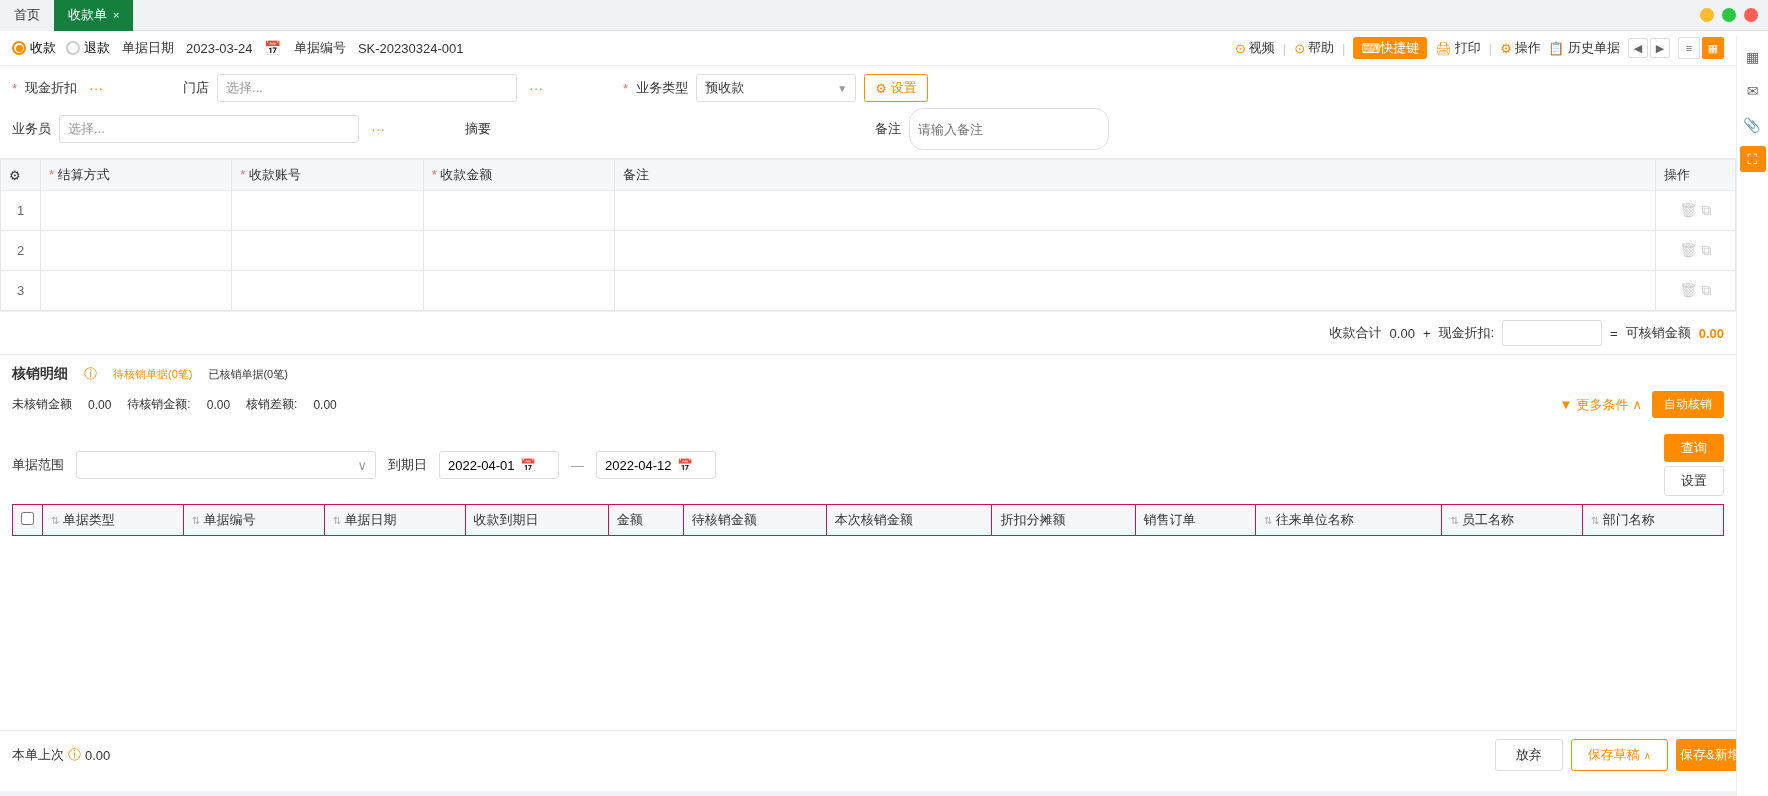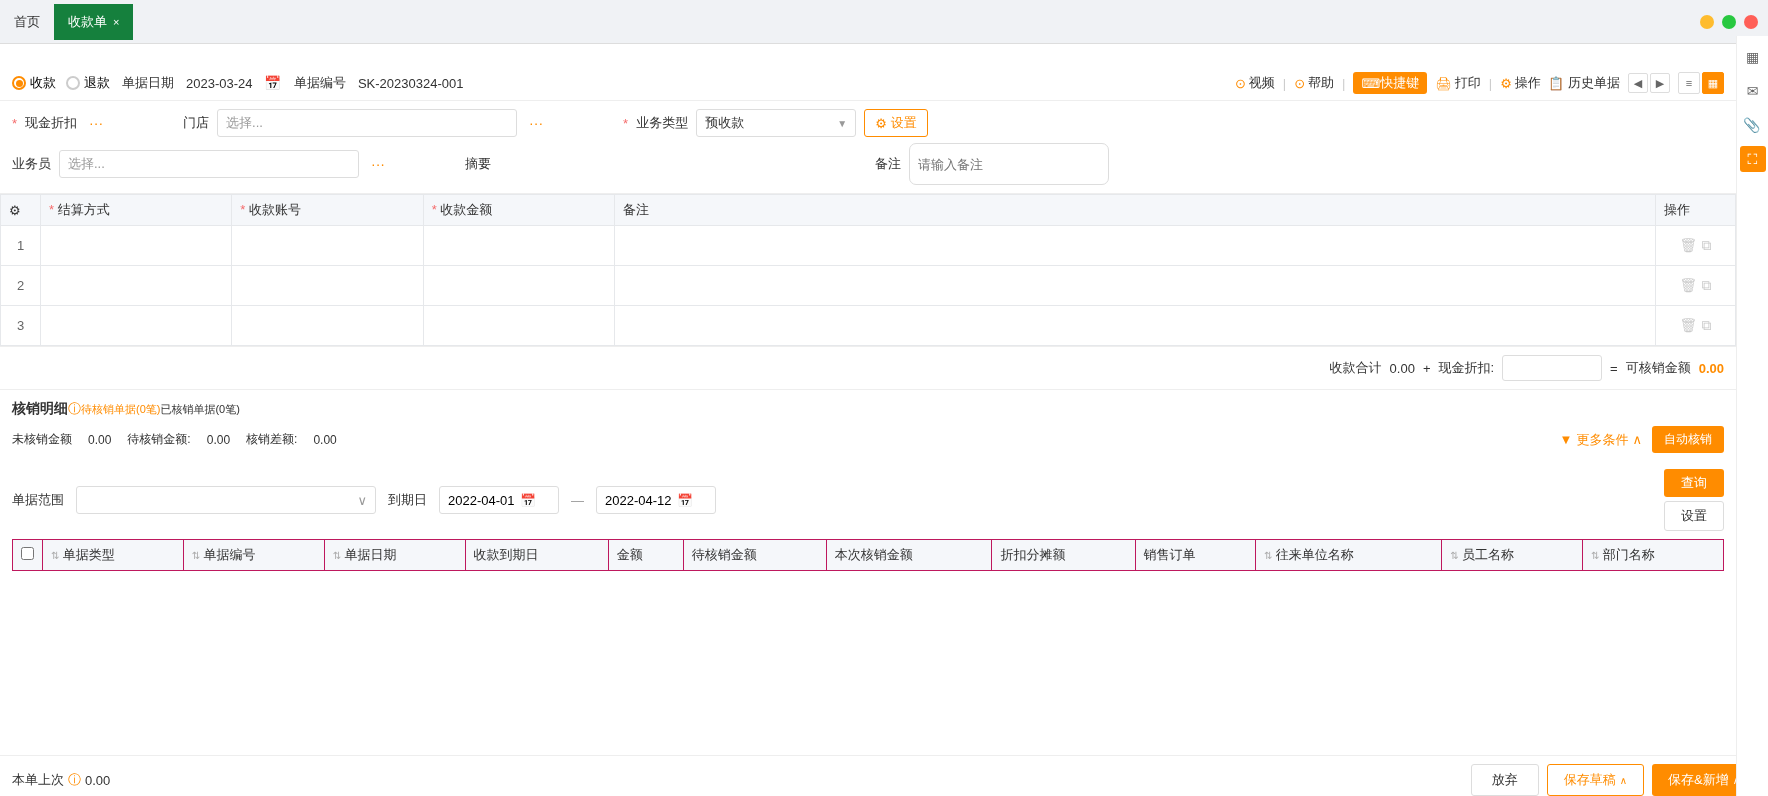--- a/index.html
+++ b/index.html
@@ -1,20 +1,20 @@
 <!DOCTYPE html>
 <html><head>
   <meta charset="utf-8">
   <style>
     * { box-sizing: border-box; margin: 0; padding: 0; font-family: 'Microsoft YaHei', Arial, sans-serif; font-size: 13px; }
     body { background: #f0f2f5; width: 1768px; height: 796px; overflow: hidden; }
 
     
     .tab-bar {
-      display: flex; align-items: center; background: #f0f2f5; height: 44px;
+      display: flex; align-items: center; background: #f0f2f5; height: 31px;
       border-bottom: 1px solid #ddd; padding: 0 0 0 0;
     }
     .tab-item {
       display: flex; align-items: center; padding: 0 14px; height: 36px;
       cursor: pointer; font-size: 13px; color: #333;
     }
     .tab-item.home { background: #f0f2f5; color: #333; }
     .tab-item.active { background: #15803d; color: #fff; }
     .tab-item .close-icon { margin-left: 6px; font-size: 11px; cursor: pointer; }
     .window-controls { margin-left: auto; display: flex; gap: 8px; padding-right: 10px; }
@@ -72,21 +72,21 @@
     .form-input.select { justify-content: space-between; }
     .form-more { color: #ff8c00; cursor: pointer; font-size: 14px; padding: 0 4px; }
     .form-select-value { color: #333; }
     .form-caret { color: #999; font-size: 10px; }
     .settings-btn {
       display: flex; align-items: center; gap: 4px; border: 1px solid #ff8c00;
       color: #ff8c00; padding: 4px 10px; border-radius: 3px; cursor: pointer; font-size: 12px;
     }
     .摘要-input { border: none; outline: none; background: transparent; min-width: 300px; color: #333; }
     .备注-input {
-      border: 1px solid #ddd; border-radius: 7px; padding: 20px 8px;
+      border: 1px solid #ddd; border-radius: 14px; padding: 20px 8px;
       color: #999; background: #fff; min-width: 200px; height: 28px;
     }
 
     
     .data-table-container { flex-shrink: 0; border-bottom: 1px solid #eee; }
     .data-table { width: 100%; border-collapse: collapse; }
     .data-table th {
       background: #f5f7fa; border: 1px solid #e6e8eb; padding: 6px 8px;
       text-align: left; font-weight: normal; color: #333; white-space: nowrap;
     }
@@ -108,21 +108,21 @@
     .summary-label { color: #333; }
     .summary-value { color: #333; }
     .summary-orange { color: #ff8c00; font-weight: bold; }
     .summary-input {
       border: 1px solid #ddd; border-radius: 3px; padding: 3px 6px;
       width: 100px; height: 26px;
     }
 
     
     .verify-section { padding: 10px 12px; background: #fff; flex-shrink: 0; }
-    .verify-title-row { display: flex; align-items: center; gap: 0; margin-bottom: 8px; }
+    .verify-title-row { display: flex; align-items: center; gap: 16px; margin-bottom: 8px; }
     .verify-title { font-size: 14px; font-weight: bold; color: #333; }
     .verify-info-icon { color: #ff8c00; cursor: pointer; font-size: 13px; }
     .verify-tab { color: #ff8c00; cursor: pointer; font-size: 11px; }
     .verify-tab.normal { color: #333; }
     .verify-stats-row { display: flex; align-items: center; gap: 16px; margin-bottom: 8px; }
     .verify-stat { color: #333; font-size: 12px; }
     .filter-btn { display: flex; align-items: center; gap: 4px; color: #ff8c00; cursor: pointer; font-size: 12px; }
     .auto-verify-btn {
       background: #ff8c00; color: #fff; border: none; padding: 5px 12px;
       border-radius: 3px; cursor: pointer; font-size: 12px;
@@ -154,56 +154,56 @@
     .bottom-table th {
       background: #f5f7fa; border: 1px solid #be185d; padding: 6px 8px;
       text-align: left; font-weight: normal; color: #333; white-space: nowrap; font-size: 12px;
     }
     .bottom-table .sort-icon { color: #aaa; font-size: 10px; }
 
     
     .footer {
       display: flex; align-items: center; padding: 8px 12px;
       background: #fff; border-top: 1px solid #eee; margin-top: auto;
-      position: sticky; bottom: 0; gap: 8px; flex-shrink: 0;
+      position: sticky; bottom: 12px; gap: 8px; flex-shrink: 0;
     }
     .footer-info { color: #333; font-size: 12px; display: flex; align-items: center; gap: 4px; }
     .footer-info-icon { color: #ff8c00; cursor: pointer; }
     .footer-btns { margin-left: auto; display: flex; gap: 8px; }
     .btn-discard {
       border: 1px solid #ddd; background: #fff; padding: 6px 20px;
       border-radius: 3px; cursor: pointer; font-size: 13px; color: #333;
     }
     .btn-draft {
       border: 1px solid #ff8c00; background: #fff; color: #ff8c00;
       padding: 6px 16px; border-radius: 3px; cursor: pointer; font-size: 13px;
       display: flex; align-items: center; gap: 4px;
     }
     .btn-save {
       background: #ff8c00; color: #fff; border: none;
-      padding: 6px 16px; border-radius: 3px; cursor: pointer; font-size: 13px;
+      padding: 6px 4px; border-radius: 3px; cursor: pointer; font-size: 13px;
       display: flex; align-items: center; gap: 4px;
     }
     .btn-caret { font-size: 10px; }
 
     
     .right-sidebar {
       position: fixed; right: 0; top: 36px; width: 32px;
       background: #fff; border-left: 1px solid #eee;
       display: flex; flex-direction: column; align-items: center; padding: 8px 0; gap: 8px;
       height: calc(796px - 36px);
     }
     .sidebar-icon {
       width: 26px; height: 26px; display: flex; align-items: center; justify-content: center;
       cursor: pointer; color: #666; font-size: 14px; border-radius: 3px;
     }
     .sidebar-icon.active { background: #ff8c00; color: #fff; }
     input[type="checkbox"] { cursor: pointer; }
 
-    .main-scroll { flex: 1; overflow-y: auto; padding-right: 32px; margin-top: 22px; }
+    .main-scroll { flex: 1; overflow-y: auto; padding-right: 32px; }
   </style>
 </head>
 <body>
 
 <div class="tab-bar">
   <div class="tab-item home">
     <span>首页</span>
   </div>
   <div class="tab-item active">
     <span>收款单</span>

